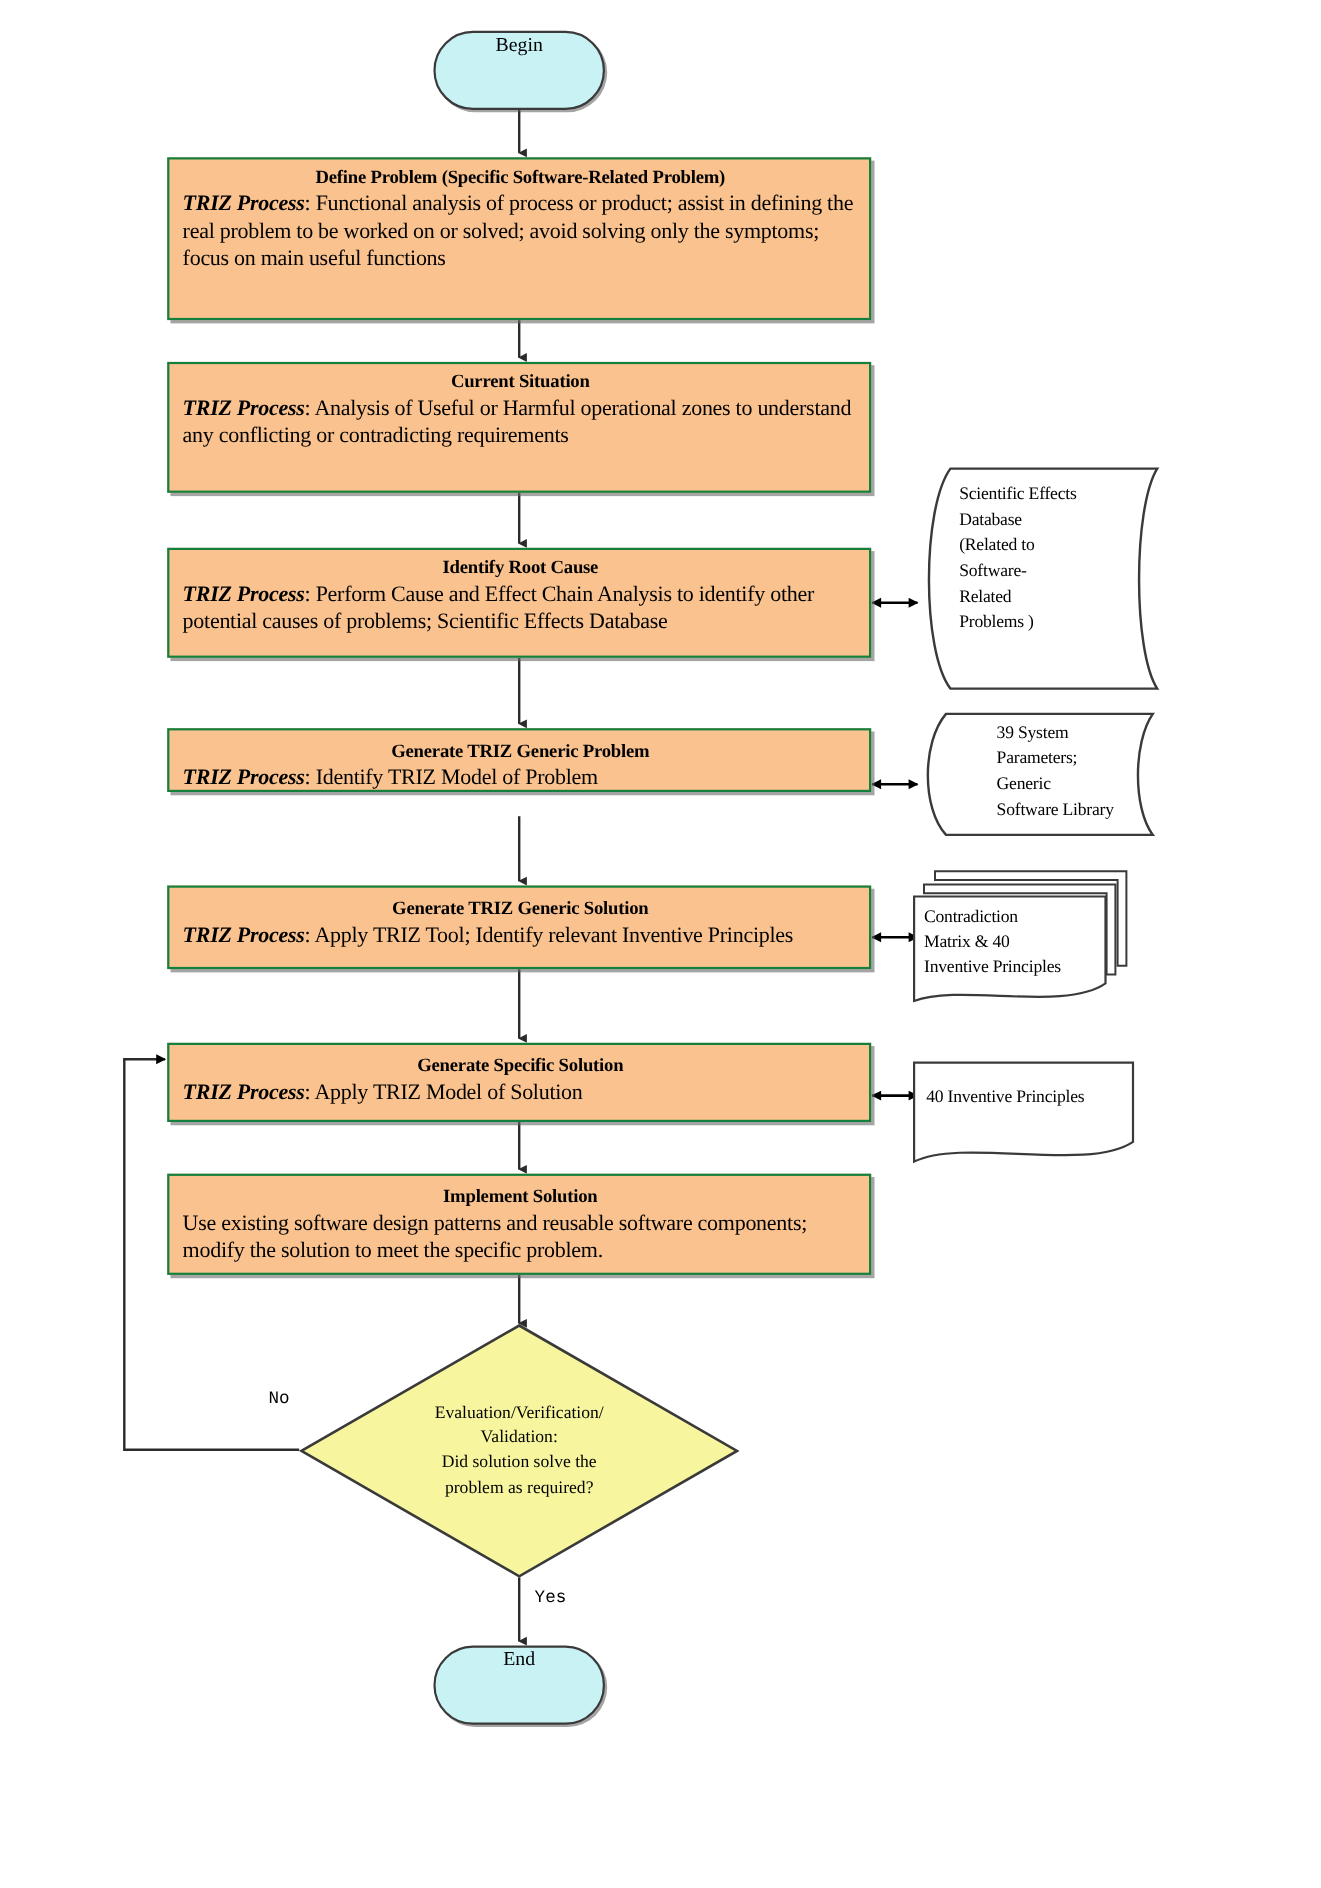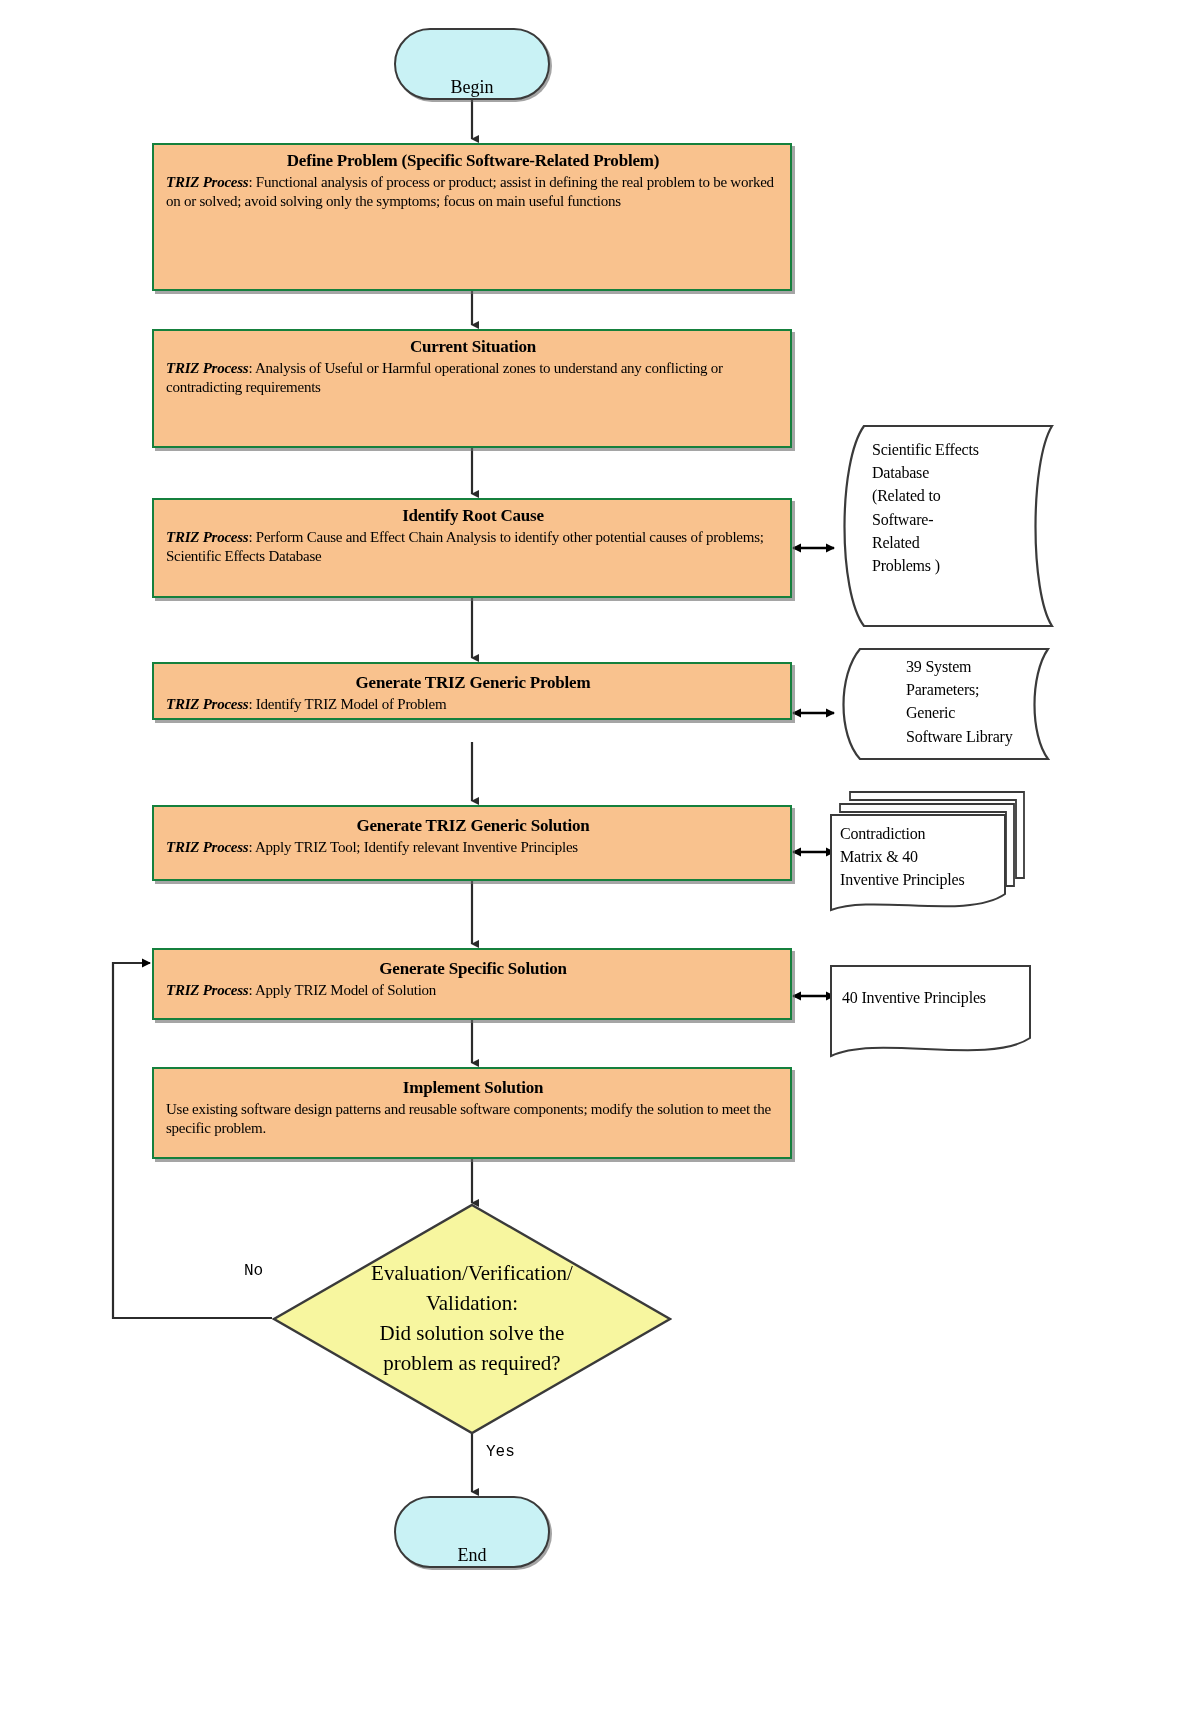--- a/index.html
+++ b/index.html
@@ -24,40 +24,40 @@
     position: absolute;
     box-sizing: border-box;
   }
 
   .terminal {
     background: #c9f2f5;
     border: 2px solid #3a3a3a;
     border-radius: 38px;
     box-shadow: 2px 2px 0 rgba(90,90,90,0.55);
     display: flex;
-    align-items: flex-end;
+    align-items: flex-start;
     justify-content: center;
     font-size: 18px;
   }
 
   .process {
     background: #f9c28e;
     border: 2px solid #15803d;
     box-shadow: 3px 3px 0 rgba(105,105,105,0.6);
     padding: 6px 10px 6px 12px;
   }
   .process .ttl {
     text-align: center;
     font-weight: bold;
     font-size: 17px;
     letter-spacing: -0.2px;
     margin-bottom: 2px;
   }
   .process .body {
-    font-size: 15px;
+    font-size: 20px;
     line-height: 1.26;
     text-align: left;
     letter-spacing: -0.25px;
   }
   .process .body .lead {
     font-style: italic;
     font-weight: bold;
   }
 
   
@@ -70,21 +70,21 @@
   }
   .decision-text {
     position: absolute;
     left: 0; top: 0;
     width: 100%;
     height: 100%;
     display: flex;
     flex-direction: column;
     align-items: center;
     justify-content: center;
-    font-size: 21px;
+    font-size: 16px;
     line-height: 1.42;
     text-align: center;
     pointer-events: none;
   }
 
   
   .sideshape {
     position: absolute;
   }
   .sideshape svg {

